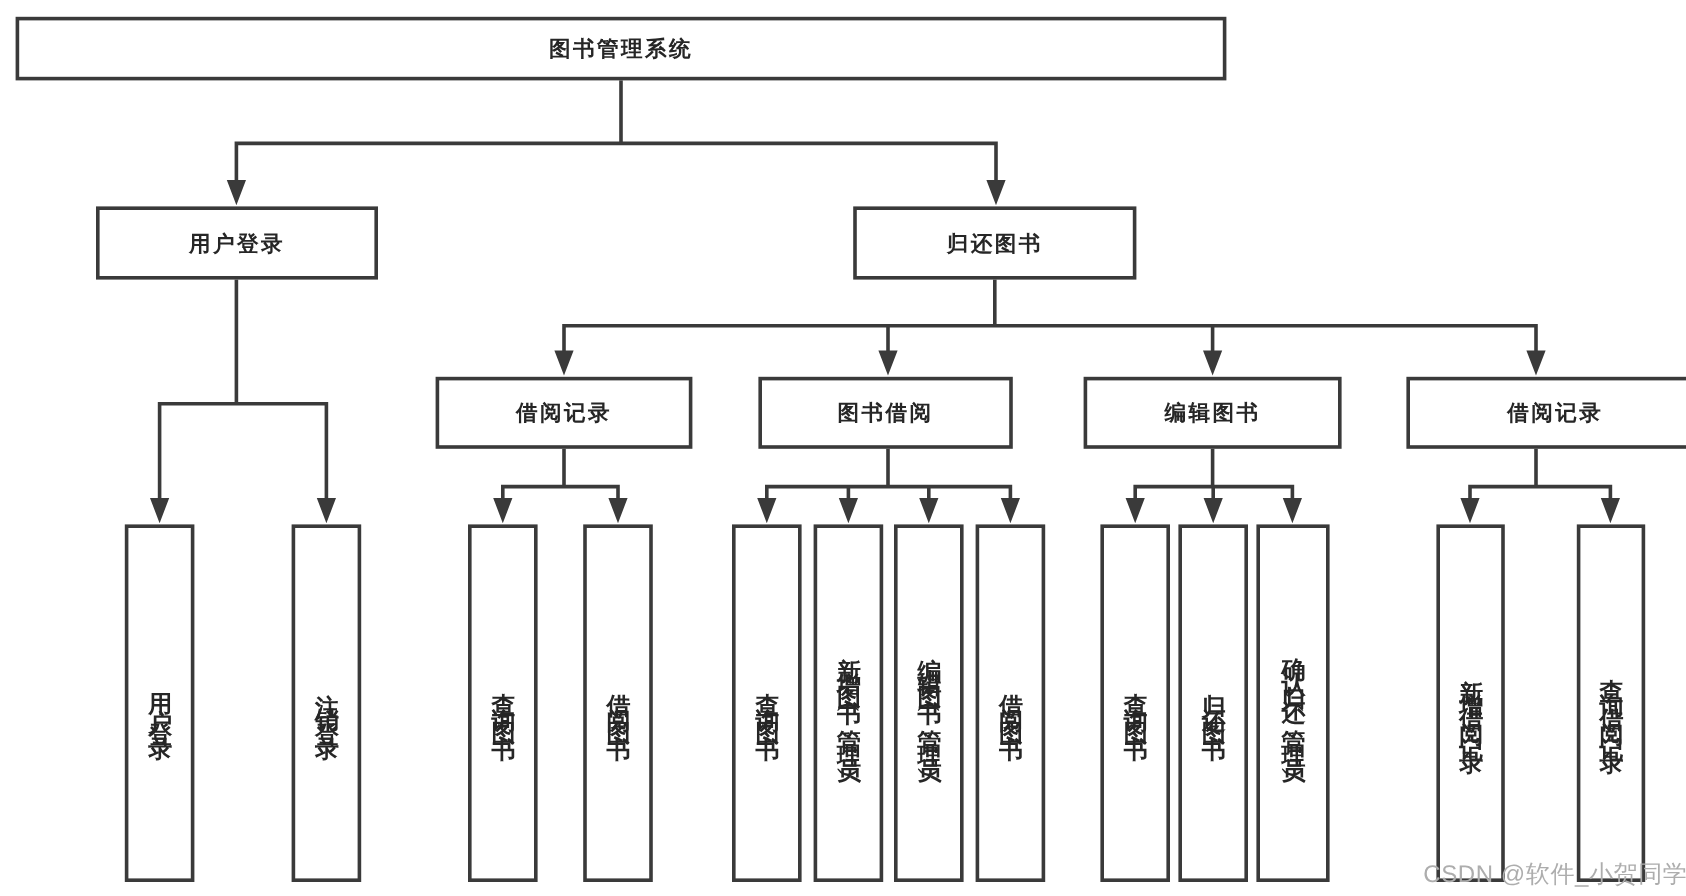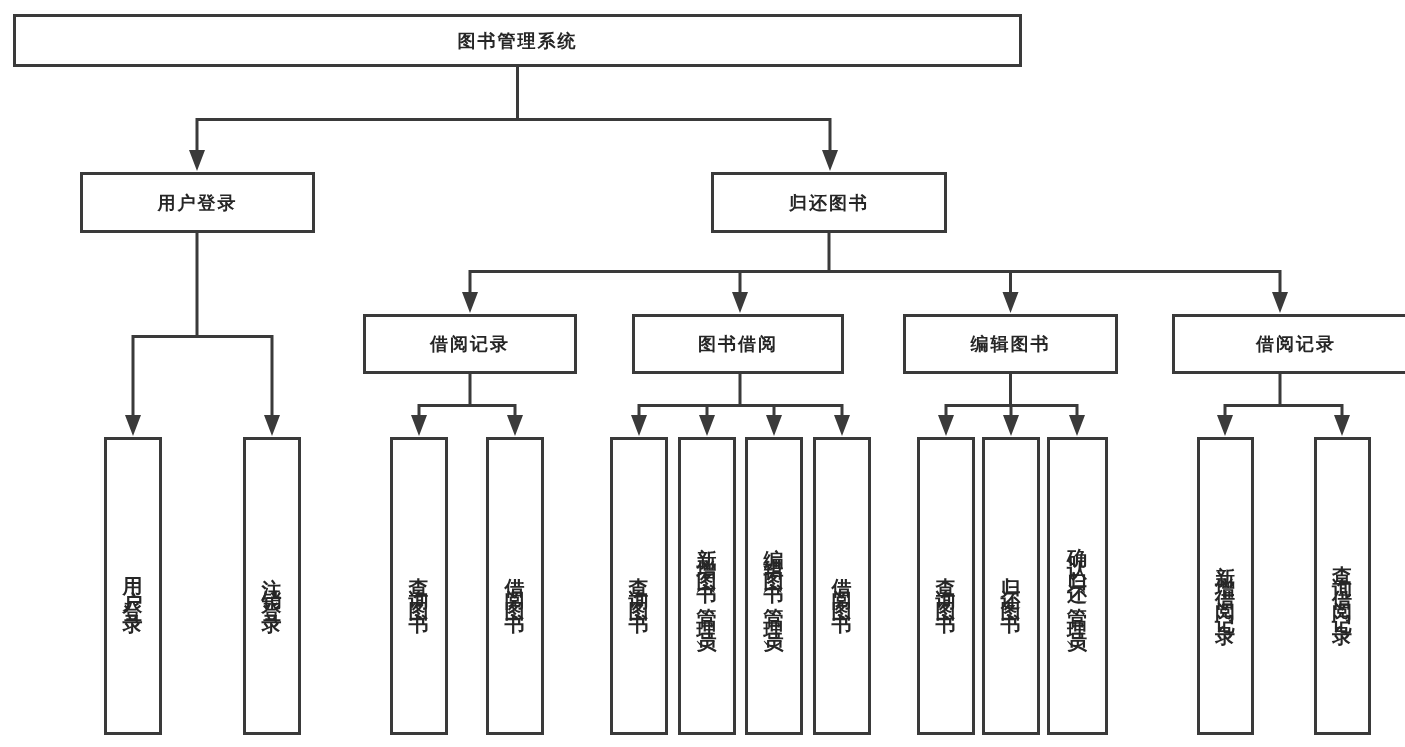--- a/index.html
+++ b/index.html
@@ -111,14 +111,15 @@
     <span>确认归还（管理员）</span>
   </div>
 
   <div class="node v" style="left:1197px;top:437px;width:57px;height:298px">
     <span>新增借阅记录</span>
   </div>
   <div class="node v" style="left:1314px;top:437px;width:57px;height:298px">
     <span>查询借阅记录</span>
   </div>
 
+  <div class="watermark">CSDN @软件_小贺同学</div>
 
 </div>
 
 </body></html>

